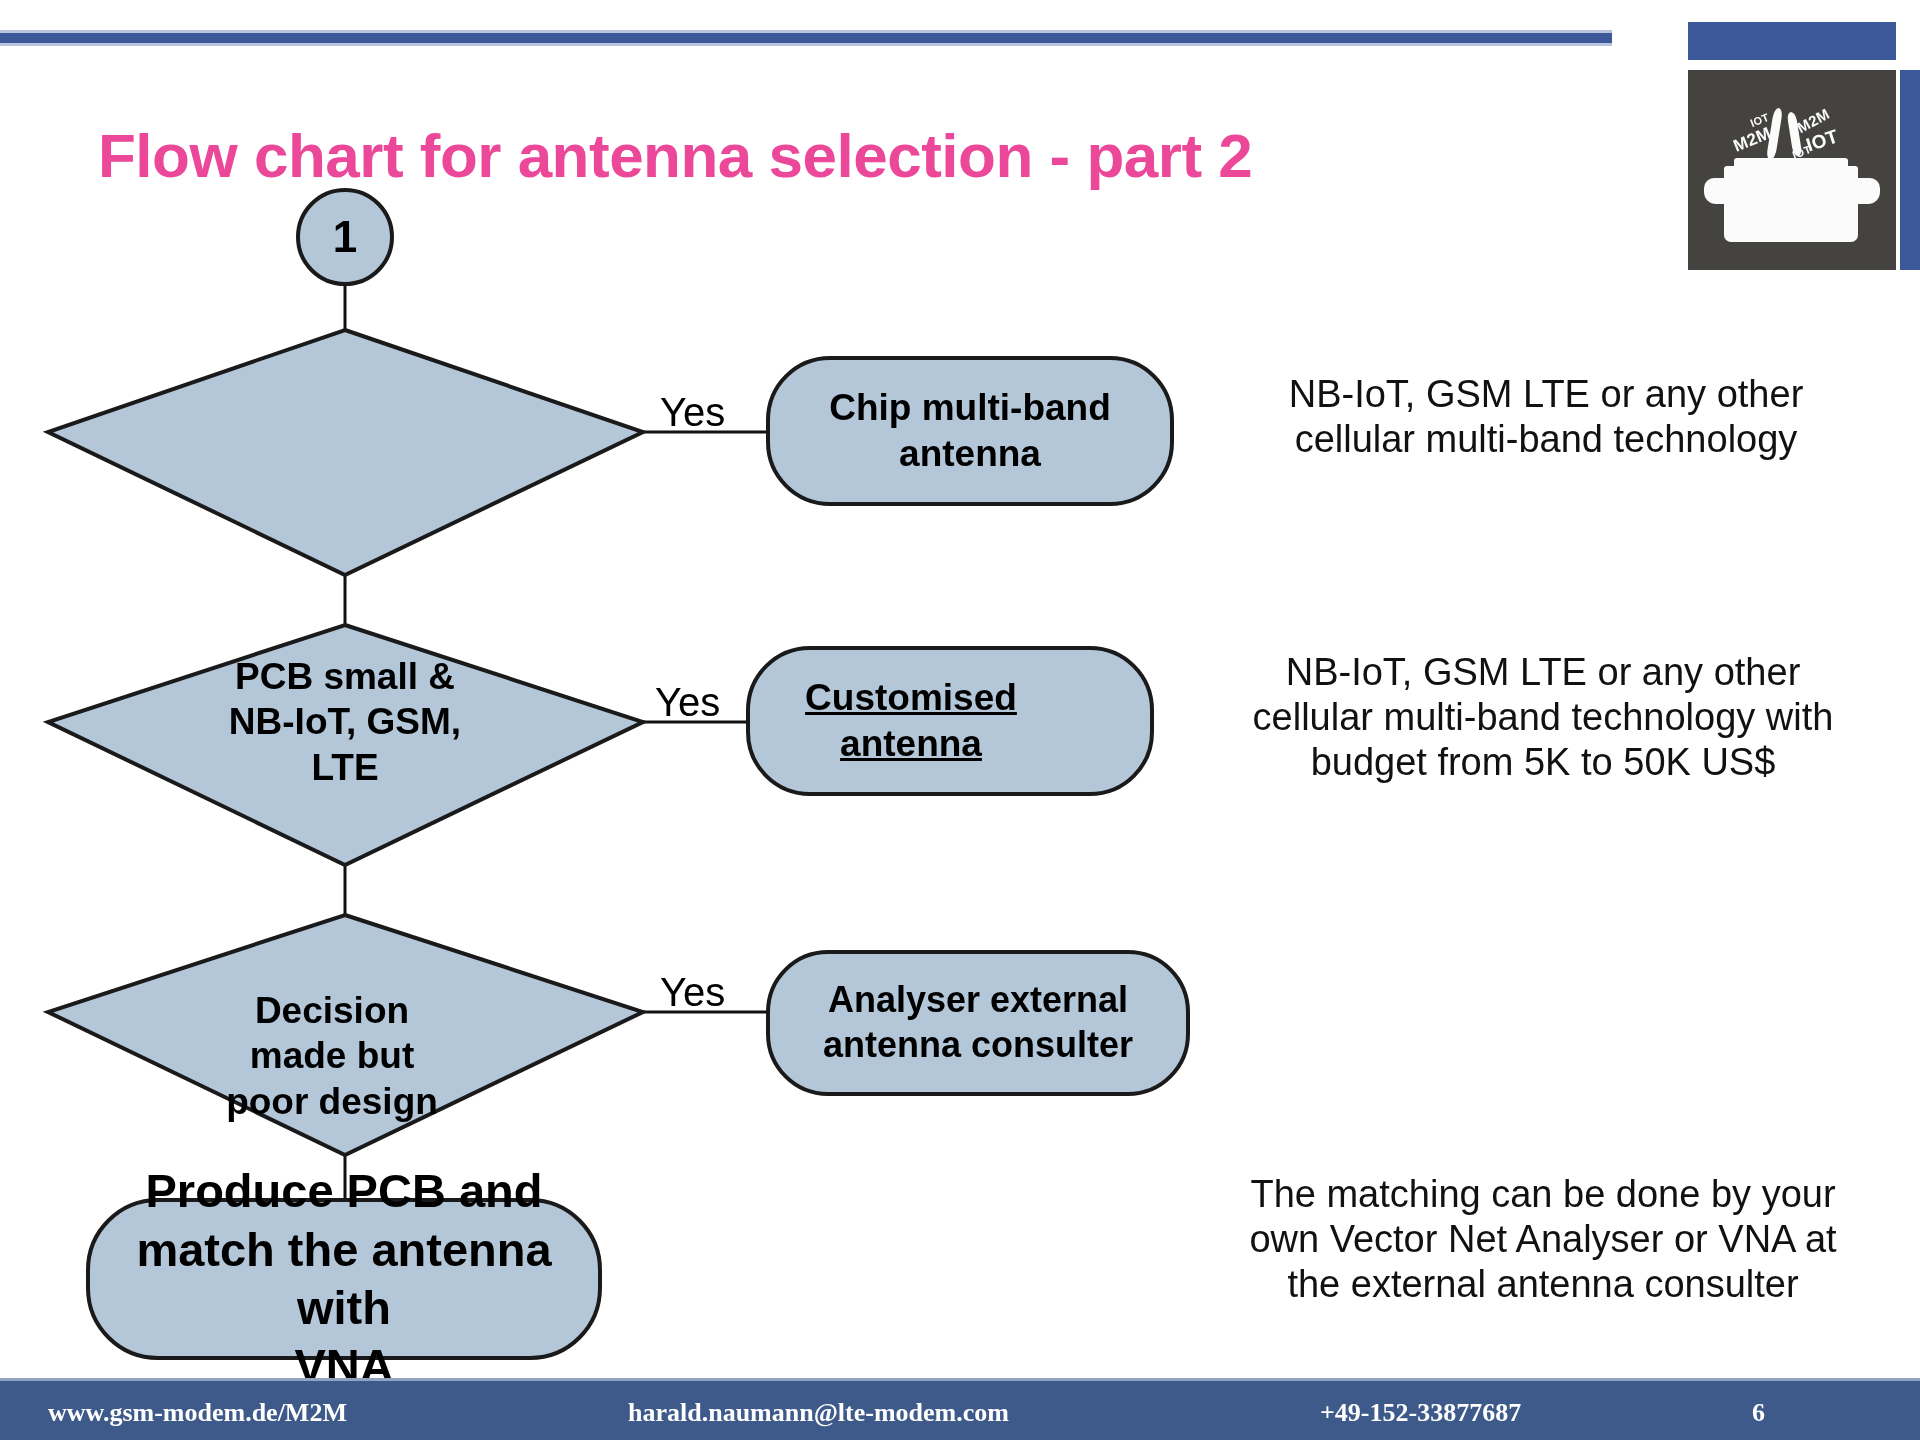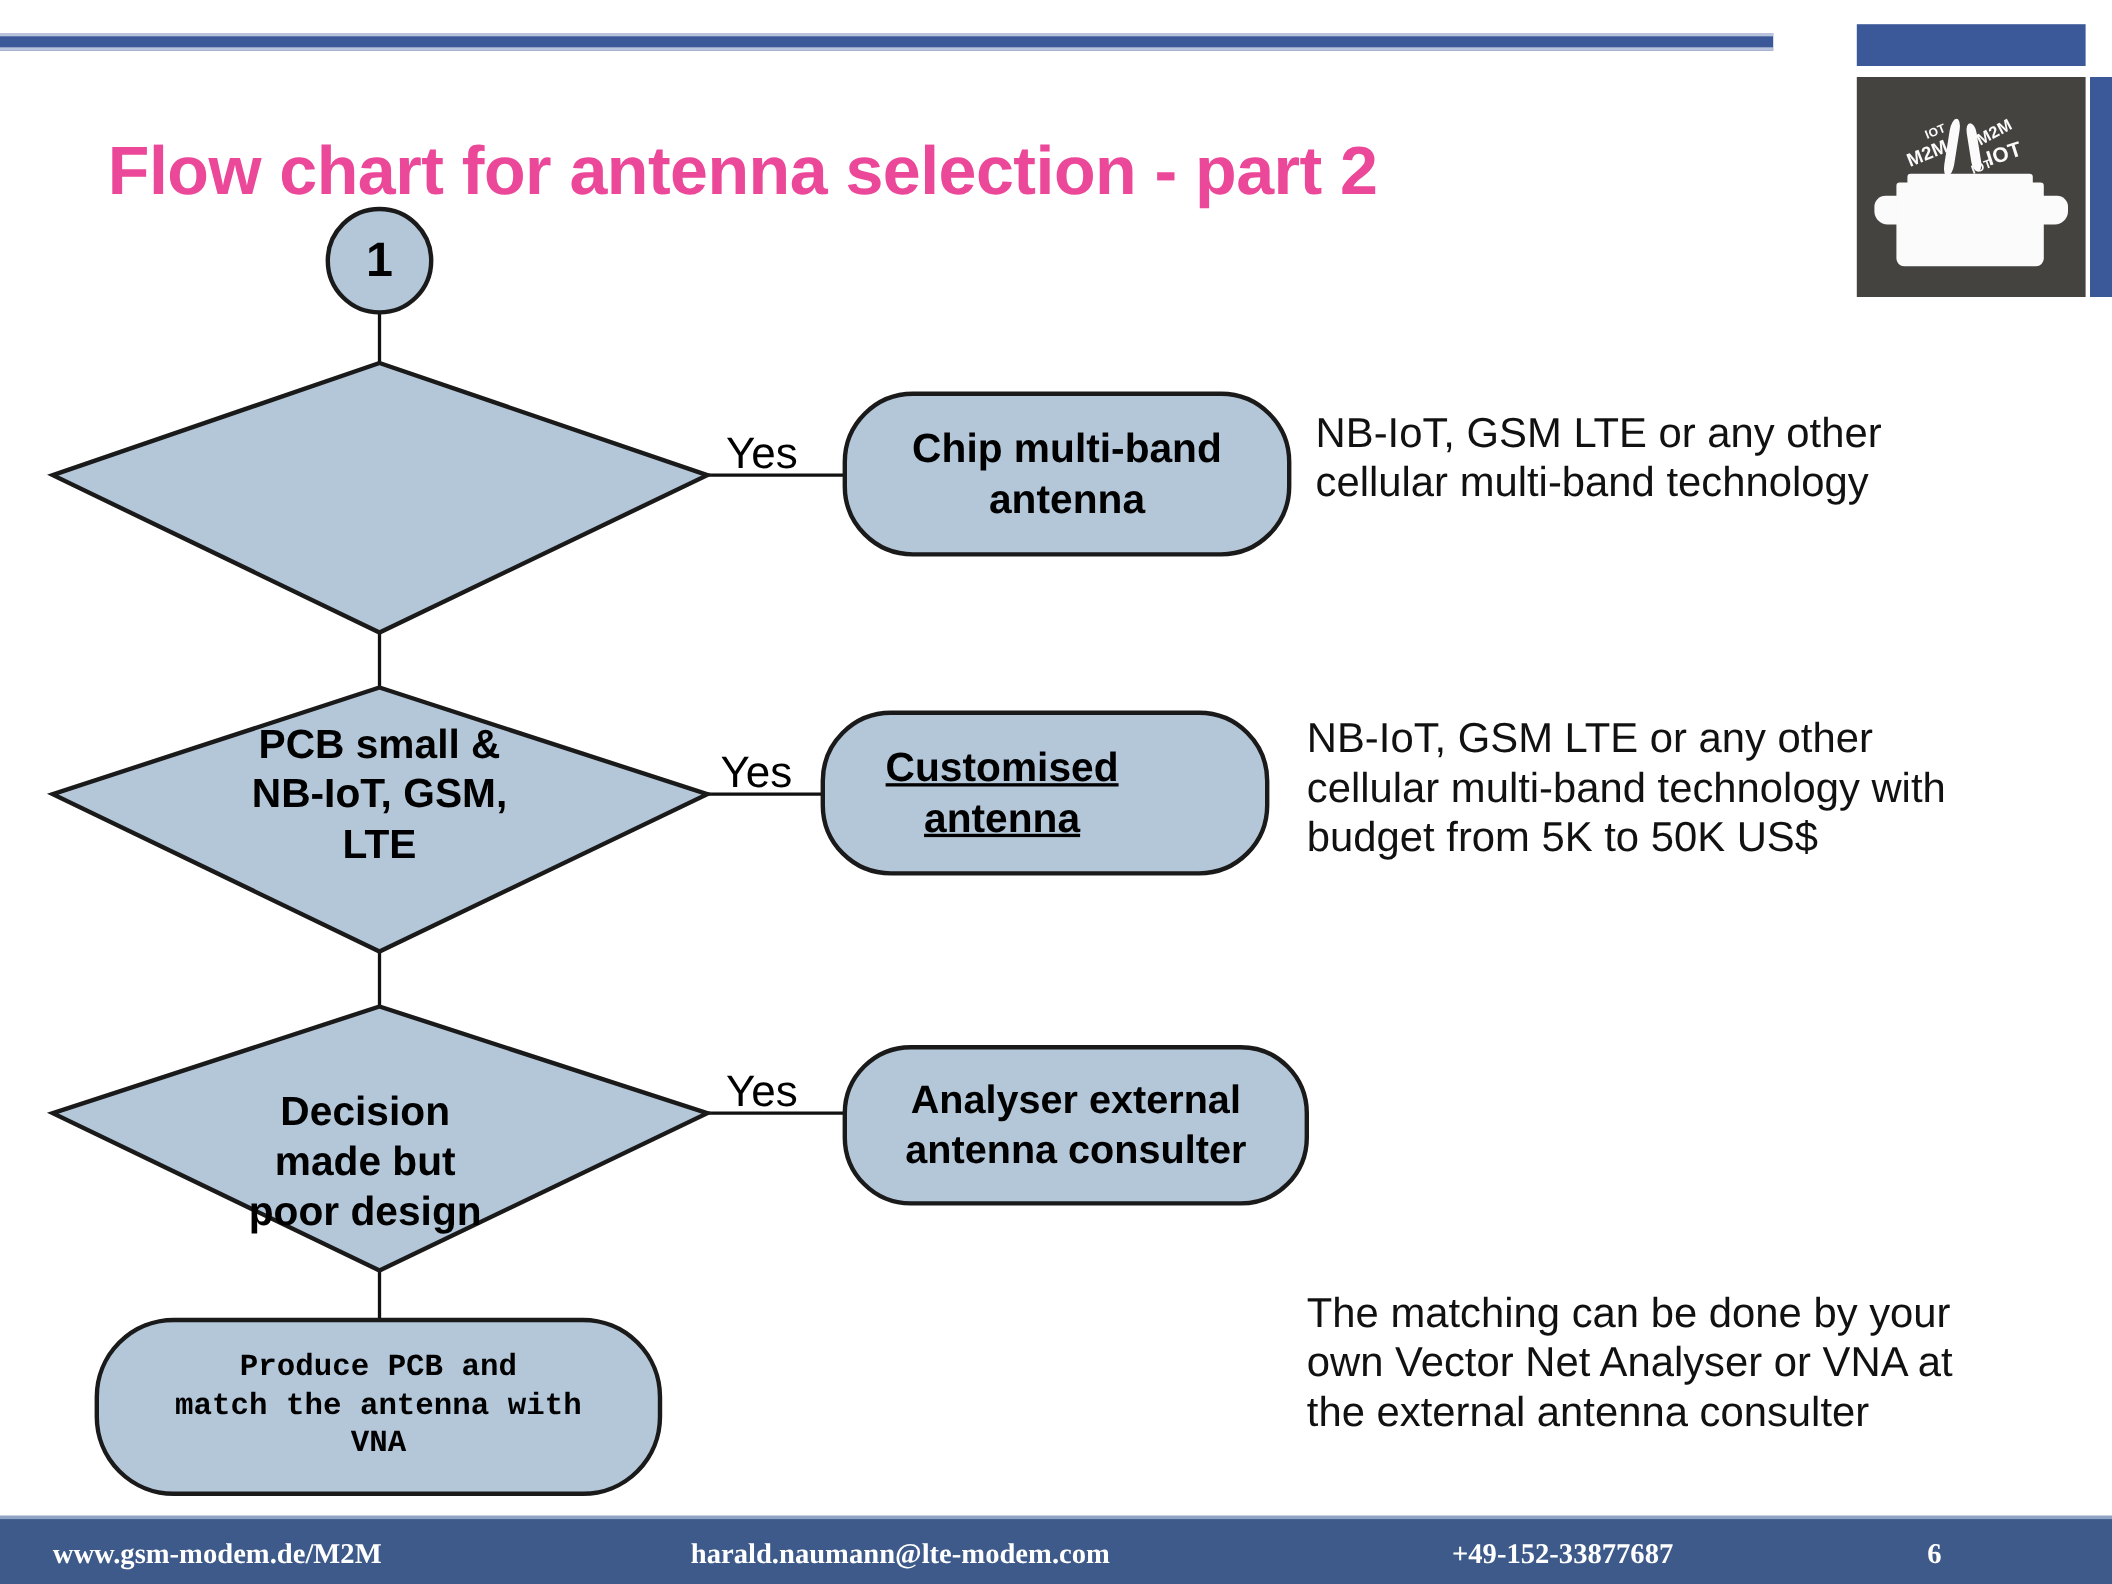--- a/index.html
+++ b/index.html
@@ -73,20 +73,21 @@
     position:absolute;font-size:40px;color:#000;
     font-family:"Liberation Sans", sans-serif;
   }
 
   
   .note{
     position:absolute;
     font-size:38px;line-height:1.18;color:#111;
     font-family:"Liberation Sans", sans-serif;
     white-space:pre-line;
+    text-align:center;
   }
 
   
   .footer{
     position:absolute;left:0;bottom:0;width:1920px;height:62px;
     background:#3d5a8a;border-top:3px solid #8fa3c4;
     box-sizing:border-box;
   }
   .footer span{
     position:absolute;top:17px;color:#fff;font-weight:bold;font-size:26px;
@@ -160,21 +161,21 @@
   <div class="shape-text" style="left:162px;top:952px;width:340px;height:120px;font-size:37px;line-height:1.22;white-space:pre-line;margin-top:44px;">Decision
 made but
 poor design</div>
 
   <div class="shape-text" style="left:790px;top:378px;width:360px;height:106px;font-size:37px;line-height:1.24;white-space:pre-line;">Chip multi-band
 antenna</div>
   <div class="shape-text" style="left:731px;top:668px;width:360px;height:106px;font-size:37px;line-height:1.24;white-space:pre-line;text-decoration:underline;">Customised
 antenna</div>
   <div class="shape-text" style="left:788px;top:972px;width:380px;height:102px;font-size:36px;line-height:1.24;white-space:pre-line;">Analyser external
 antenna consulter</div>
-  <div class="shape-text" style="left:100px;top:1212px;width:488px;height:134px;font-size:28px;line-height:1.24;white-space:pre-line;font-family:Liberation Mono, monospace;">Produce PCB and
+  <div class="shape-text" style="left:100px;top:1212px;width:488px;height:134px;font-size:47px;line-height:1.24;white-space:pre-line;">Produce PCB and
 match the antenna with
 VNA</div>
 
   <div class="yes-label" style="left:660px;top:390px;">Yes</div>
   <div class="yes-label" style="left:655px;top:680px;">Yes</div>
   <div class="yes-label" style="left:660px;top:970px;">Yes</div>
 
   <div class="note" style="left:1196px;top:372px;width:700px;">NB-IoT, GSM LTE or any other
 cellular multi-band  technology</div>
   <div class="note" style="left:1188px;top:650px;width:710px;">NB-IoT, GSM LTE or any other

